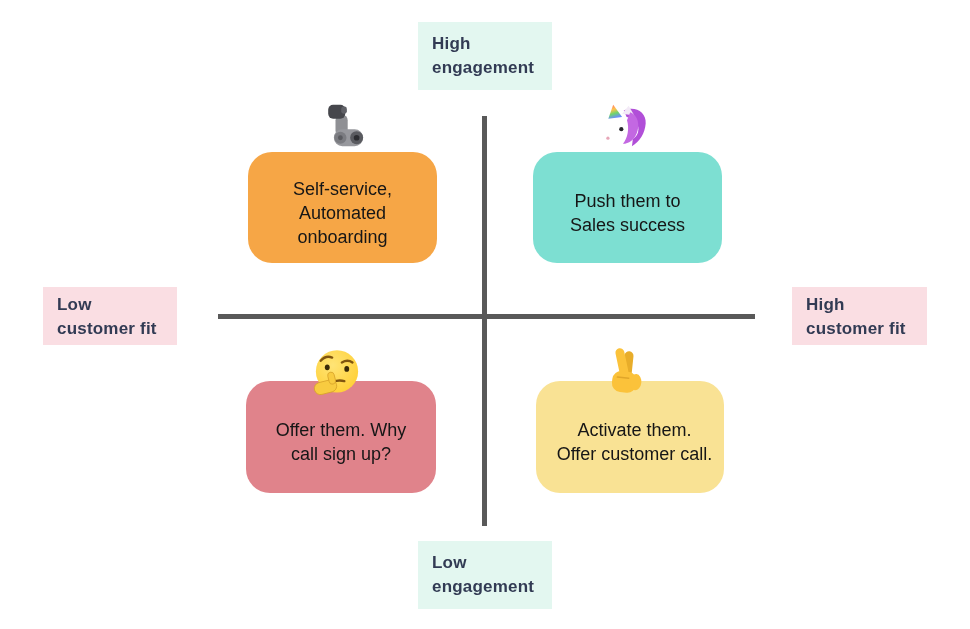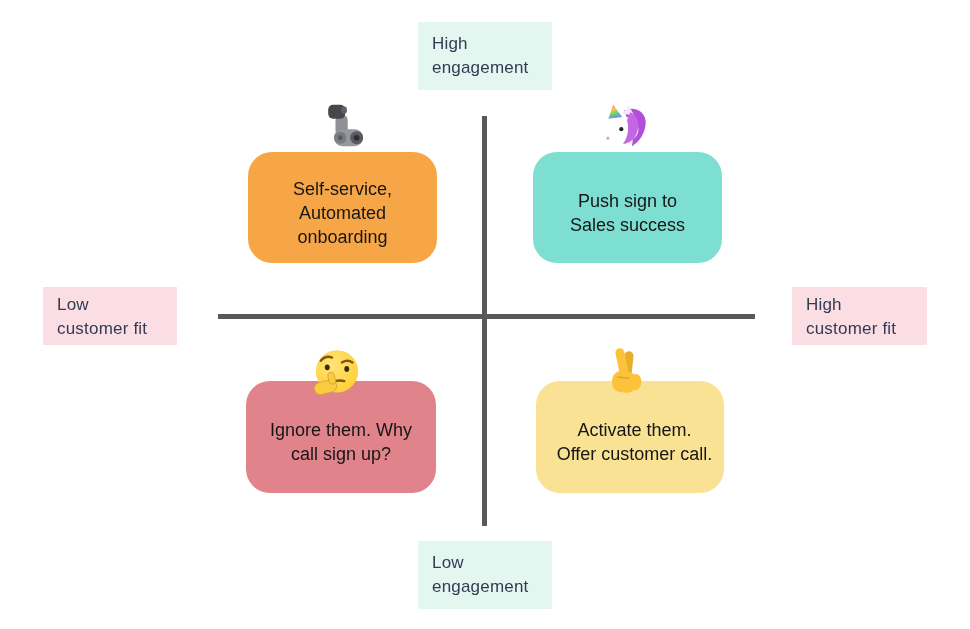--- a/index.html
+++ b/index.html
@@ -2,21 +2,21 @@
 <html><head>
 <meta charset="utf-8">
 <style>
   html,body{margin:0;padding:0;background:#ffffff;}
   .stage{position:relative;width:970px;height:629px;background:#ffffff;overflow:hidden;
          font-family:"Liberation Sans",sans-serif;}
   .axis{position:absolute;background:#595959;}
   .axis-v{left:482px;top:116px;width:5px;height:410px;}
   .axis-h{left:218px;top:314px;width:537px;height:5px;}
 
-  .axis-label{position:absolute;color:#323B54;font-weight:400;font-size:17px;line-height:24px;
+  .axis-label{position:absolute;color:#323B54;font-weight:700;font-size:17px;line-height:24px;
               letter-spacing:0.2px;box-sizing:border-box;}
   .axis-label span{display:block;}
   .label-top{left:418px;top:22px;width:134px;height:68px;padding:10px 14px;}
   .label-bottom{left:418px;top:541px;width:134px;height:68px;padding:10px 14px;}
   .label-left{left:43px;top:287px;width:134px;height:58px;padding:6px 14px;}
   .label-right{left:792px;top:287px;width:135px;height:58px;padding:6px 14px;}
 
   .card{position:absolute;border-radius:24px;display:flex;align-items:center;justify-content:center;
         text-align:center;color:#161616;font-size:18px;line-height:24px;box-sizing:border-box;
         padding-top:10px;z-index:1;}
@@ -73,21 +73,21 @@
       <rect x="22" y="31" width="36" height="21" rx="10.5" fill="#97989d"></rect>
       <circle cx="50" cy="41.5" r="8" fill="#5a5b60"></circle>
       <circle cx="50" cy="41.5" r="3.5" fill="#2c2d31"></circle>
       <circle cx="30" cy="41.5" r="7.5" fill="#7b7c81"></circle>
       <circle cx="30" cy="41.5" r="3" fill="#5a5b60"></circle>
     </svg>
   </div>
 
   <div class="card card-tr" style="background-color: rgb(125, 223, 210);">
     <div>
-      <span>Push sign to</span>
+      <span>Push them to</span>
       <span>Sales success</span>
     </div>
   </div>
   <div class="icon icon-tr">
     <svg viewBox="0 0 64 64" xmlns="http://www.w3.org/2000/svg">
       <defs>
         <linearGradient id="hornGrad" x1="0" y1="0" x2="0.3" y2="1">
           <stop offset="0%" stop-color="#ff6b6b"></stop>
           <stop offset="40%" stop-color="#ffc24d"></stop>
           <stop offset="70%" stop-color="#6ed46e"></stop>
@@ -100,21 +100,21 @@
       <ellipse cx="30" cy="31" rx="16" ry="15" fill="#ffffff"></ellipse>
       <ellipse cx="14" cy="43" rx="11" ry="9" fill="#ffffff"></ellipse>
       <path d="M36 10 C46 14 48 26 44 36 C41 44 34 49 27 49 C33 42 35 30 32 20 Z" fill="#c368e2"></path>
       <circle cx="25" cy="31" r="2.6" fill="#26262b"></circle>
       <circle cx="8.5" cy="42" r="2" fill="#e7a6b8"></circle>
     </svg>
   </div>
 
   <div class="card card-bl" style="background-color: rgb(224, 131, 139);">
     <div>
-      <span>Ignore them. Why</span>
+      <span>Offer them. Why</span>
       <span>call sign up?</span>
     </div>
   </div>
   <div class="icon icon-bl">
     <svg viewBox="0 0 64 64" xmlns="http://www.w3.org/2000/svg">
       <defs>
         <radialGradient id="faceGrad" cx="0.4" cy="0.35" r="0.8">
           <stop offset="0%" stop-color="#ffe476"></stop>
           <stop offset="100%" stop-color="#ffcd2e"></stop>
         </radialGradient>

